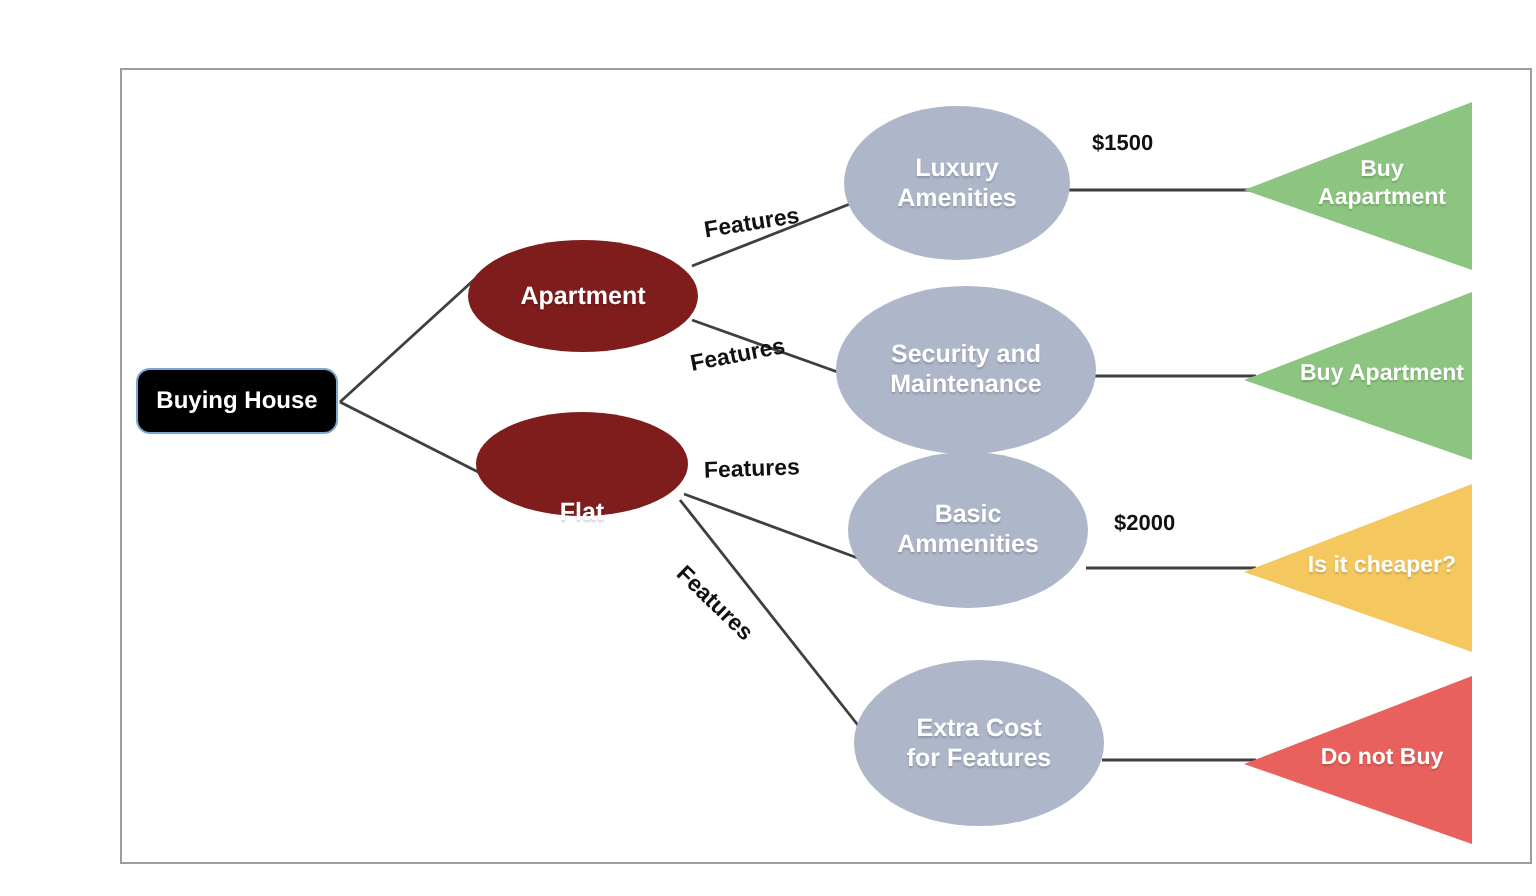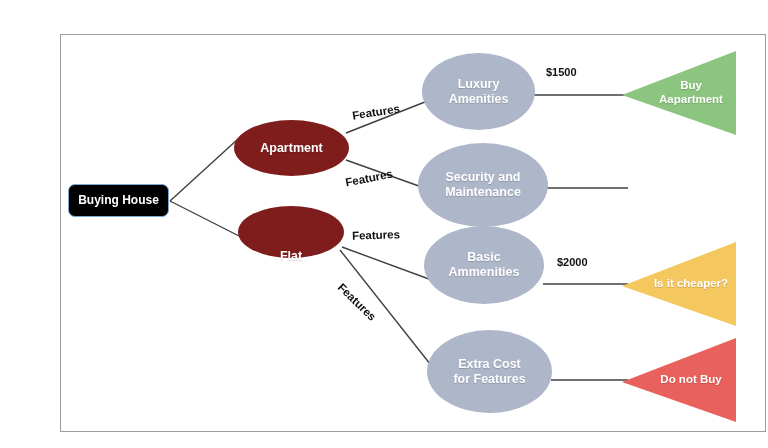--- a/index.html
+++ b/index.html
@@ -250,20 +250,26 @@
   </div>
 
   <div class="tri-wrap" id="tri-buy-aapartment">
     <svg width="116" height="88" viewBox="0 0 116 88" xmlns="http://www.w3.org/2000/svg">
       <polygon points="116,2 116,86 2,46" fill="#8cc57f"></polygon>
     </svg>
     <span class="tri-label">Buy
 Aapartment</span>
   </div>
 
+  <div class="tri-wrap" id="tri-buy-apartment">
+    <svg width="116" height="88" viewBox="0 0 116 88" xmlns="http://www.w3.org/2000/svg">
+      <polygon points="116,2 116,86 2,46" fill="#8cc57f"></polygon>
+    </svg>
+    <span class="tri-label">Buy Apartment</span>
+  </div>
 
   <div class="tri-wrap" id="tri-is-it-cheaper">
     <svg width="116" height="88" viewBox="0 0 116 88" xmlns="http://www.w3.org/2000/svg">
       <polygon points="116,2 116,86 2,46" fill="#f5c75f"></polygon>
     </svg>
     <span class="tri-label">Is it cheaper?</span>
   </div>
 
   <div class="tri-wrap" id="tri-do-not-buy">
     <svg width="116" height="88" viewBox="0 0 116 88" xmlns="http://www.w3.org/2000/svg">

